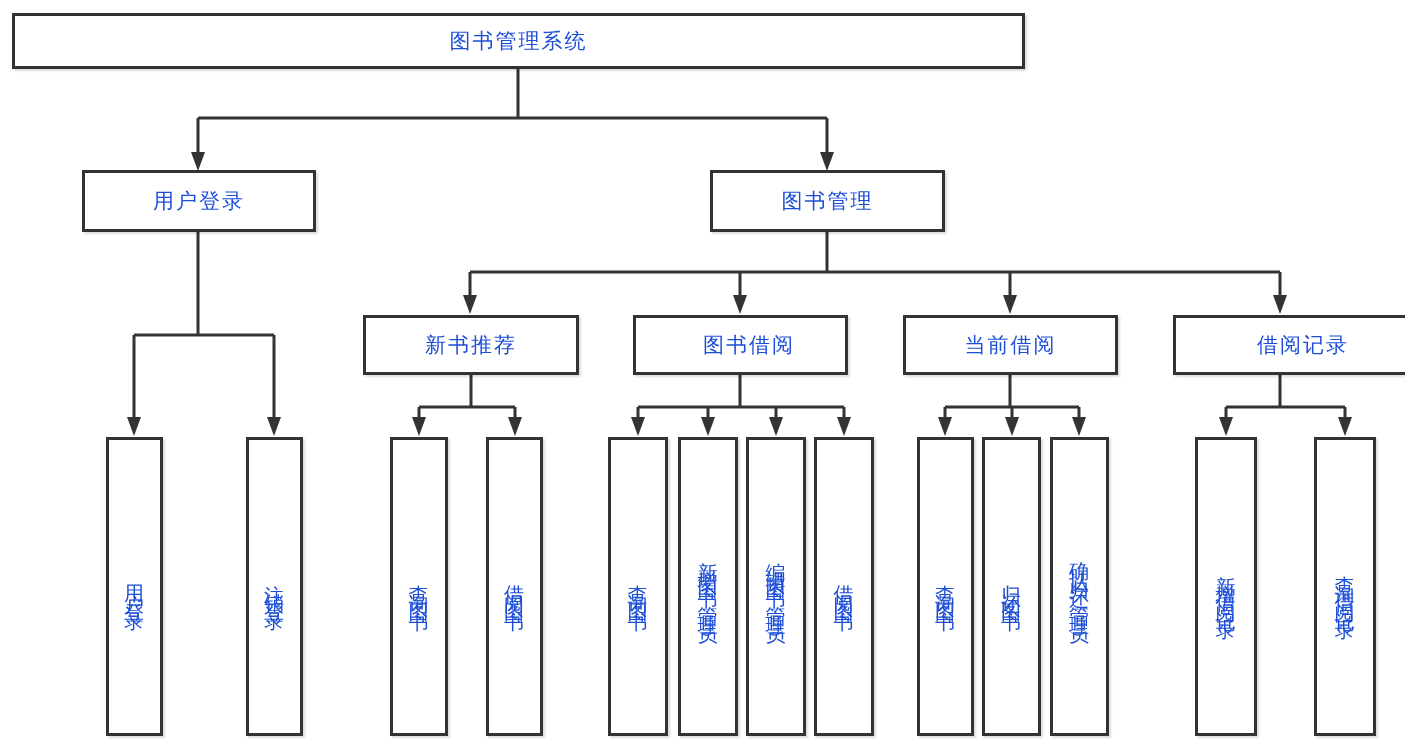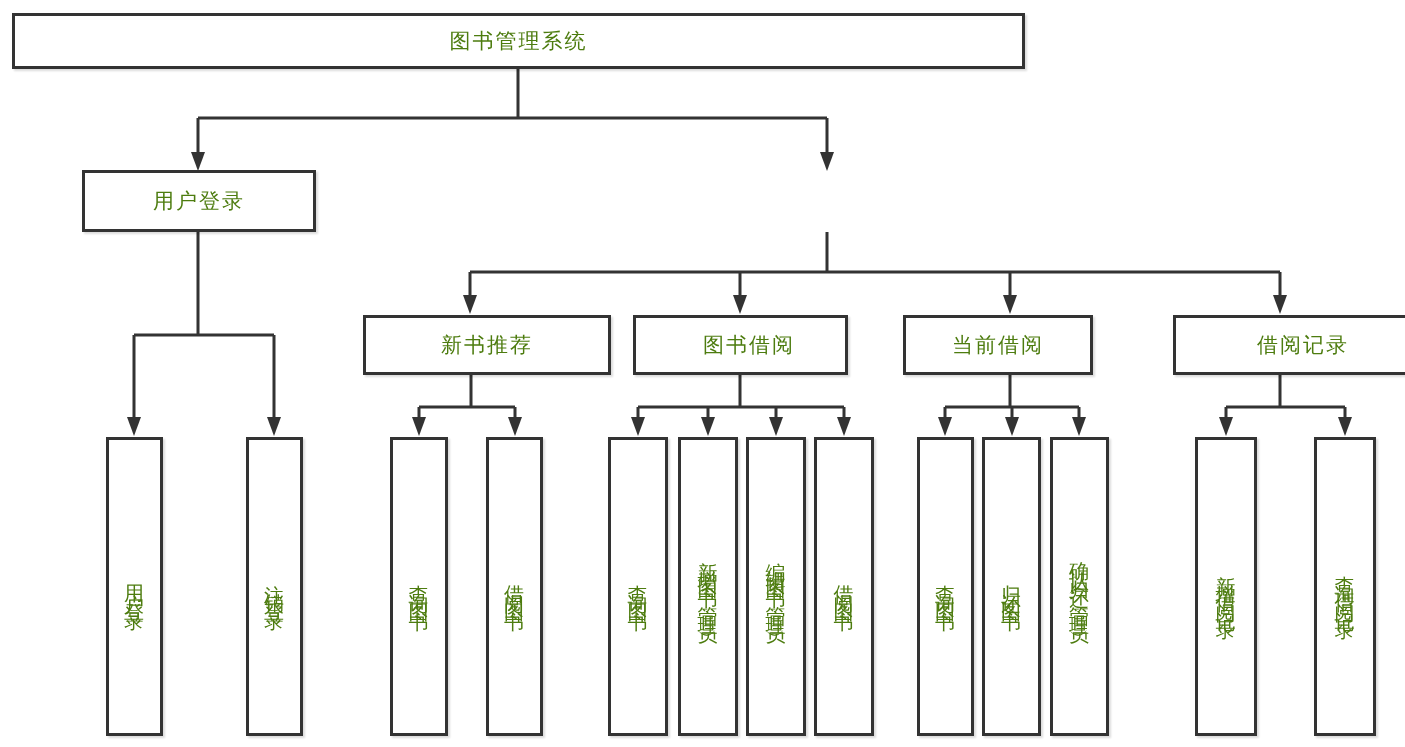--- a/index.html
+++ b/index.html
@@ -24,21 +24,21 @@
   }
   .box {
     position: absolute;
     box-sizing: border-box;
     background: #ffffff;
     border: 3px solid #333333;
     box-shadow: 2px 2px 2px rgba(0,0,0,0.14);
     display: flex;
     align-items: center;
     justify-content: center;
-    color: #4d7c0f;
+    color: #1d4ed8;
   }
   .h-box {
     font-size: 21px;
     letter-spacing: 2px;
     white-space: nowrap;
   }
   .v-box span {
     writing-mode: vertical-rl;
     text-orientation: mixed;
     font-size: 20px;
@@ -90,24 +90,25 @@
       <polygon points="1005,417 1019,417 1012,436"></polygon>
       <polygon points="1072,417 1086,417 1079,436"></polygon>
       <polygon points="1219,417 1233,417 1226,436"></polygon>
       <polygon points="1338,417 1352,417 1345,436"></polygon>
     </g>
   </svg>
 
   <div class="box h-box" style="left:12px; top:13px; width:1013px; height:56px;">图书管理系统</div>
 
   <div class="box h-box" style="left:82px; top:170px; width:234px; height:62px;">用户登录</div>
+  <div class="box h-box" style="left:710px; top:170px; width:235px; height:62px;">图书管理</div>
 
-  <div class="box h-box" style="left:363px; top:315px; width:248px; height:60px;">新书推荐</div>
+  <div class="box h-box" style="left:363px; top:315px; width:216px; height:60px;">新书推荐</div>
   <div class="box h-box" style="left:633px; top:315px; width:215px; height:60px;padding-left:17px;">图书借阅</div>
-  <div class="box h-box" style="left:903px; top:315px; width:190px; height:60px;">当前借阅</div>
+  <div class="box h-box" style="left:903px; top:315px; width:215px; height:60px;">当前借阅</div>
   <div class="box h-box" style="left:1173px; top:315px; width:260px; height:60px;">借阅记录</div>
 
   <div class="box v-box" style="left:106px; top:437px; width:57px; height:299px;">
     <span>用户登录</span>
   </div>
   <div class="box v-box" style="left:246px; top:437px; width:57px; height:299px;">
     <span>注销登录</span>
   </div>
 
   <div class="box v-box" style="left:390px; top:437px; width:58px; height:299px;">

